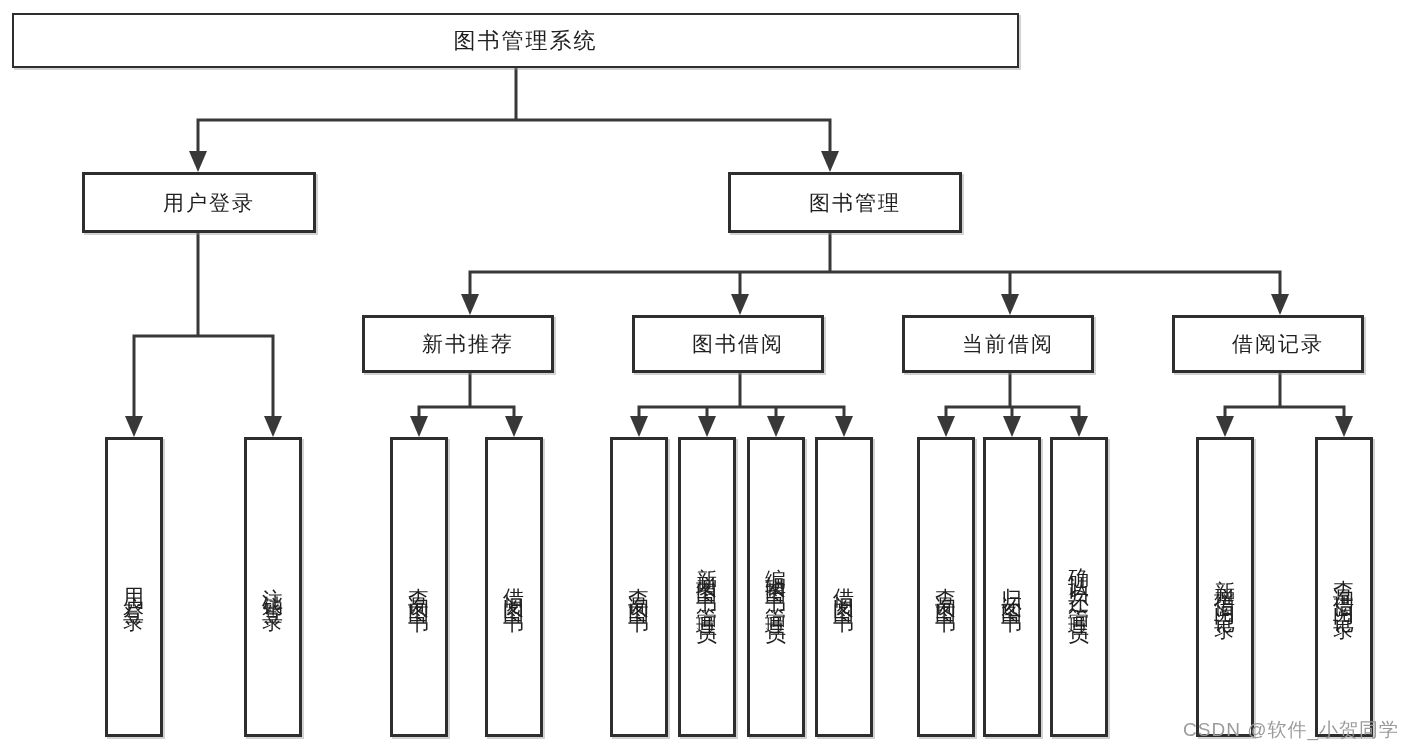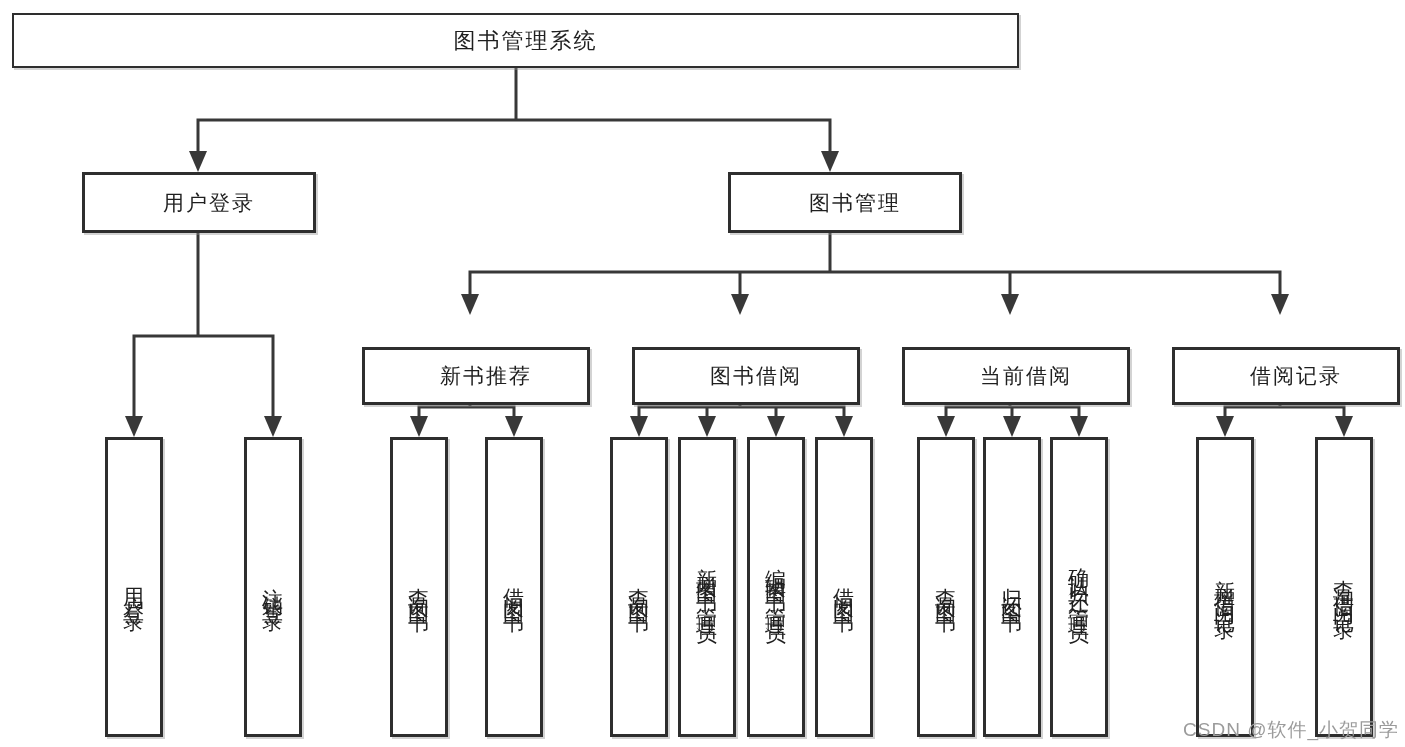--- a/index.html
+++ b/index.html
@@ -31,21 +31,21 @@
     box-shadow: 2px 2px 0 rgba(145,145,145,0.40);
     padding-left: 20px;
   }
   .node.root {
     left: 12px; top: 13px;
     width: 1007px; height: 55px;
     border-width: 2px;
     font-size: 22px;
   }
   .node.l2 { top: 172px; width: 234px; height: 61px; }
-  .node.l3 { top: 315px; width: 228px; height: 58px; margin-top: 32px; }
+  .node.l3 { top: 315px; width: 192px; height: 58px; }
   .leaf {
     position: absolute;
     top: 437px;
     width: 58px;
     height: 300px;
     box-sizing: border-box;
     border: 3px solid #2e2e2e;
     background: #ffffff;
     display: flex;
     align-items: center;

